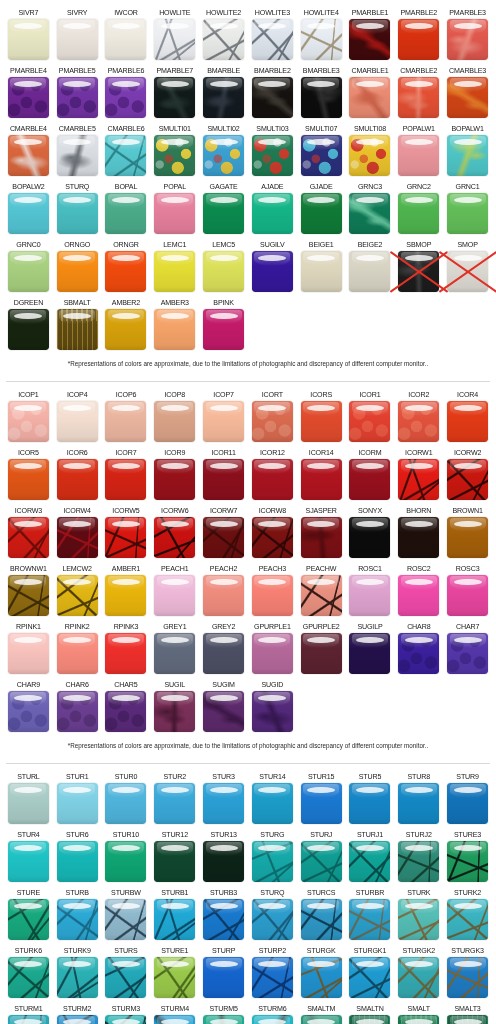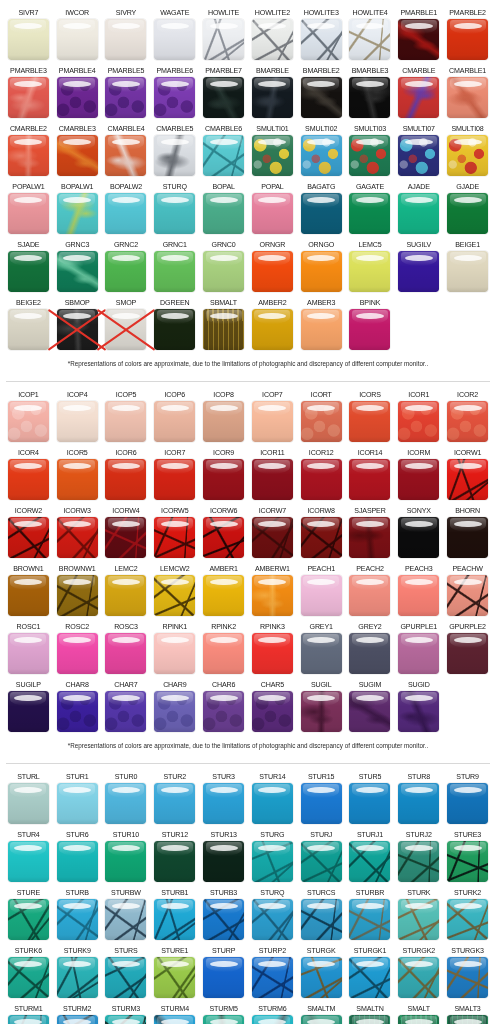--- a/index.html
+++ b/index.html
@@ -148,46 +148,35 @@
             <div class="swatch-wrap">
               <div class="swatch">
                 <div class="base" style="background: rgb(232, 231, 196);"></div>
                 <div class="gloss-soft"></div>
                 <div class="gloss"></div>
                 <div class="shade"></div>
               </div>
             </div>
           </div>
           <div class="cell">
+            <div class="swatch-label">SIVRY</div>
+            <div class="swatch-wrap">
+              <div class="swatch">
+                <div class="base" style="background: rgb(234, 227, 220);"></div>
+                <div class="gloss-soft"></div>
+                <div class="gloss"></div>
+                <div class="shade"></div>
+              </div>
+            </div>
+          </div>
+          <div class="cell">
             <div class="swatch-label">IWCOR</div>
             <div class="swatch-wrap">
               <div class="swatch">
                 <div class="base" style="background: rgb(238, 234, 224);"></div>
-                <div class="gloss-soft"></div>
-                <div class="gloss"></div>
-                <div class="shade"></div>
-              </div>
-            </div>
-          </div>
-          <div class="cell">
-            <div class="swatch-label">SIVRY</div>
-            <div class="swatch-wrap">
-              <div class="swatch">
-                <div class="base" style="background: rgb(234, 227, 220);"></div>
-                <div class="gloss-soft"></div>
-                <div class="gloss"></div>
-                <div class="shade"></div>
-              </div>
-            </div>
-          </div>
-          <div class="cell">
-            <div class="swatch-label">WAGATE</div>
-            <div class="swatch-wrap">
-              <div class="swatch">
-                <div class="base" style="background: rgb(226, 228, 234);"></div>
                 <div class="gloss-soft"></div>
                 <div class="gloss"></div>
                 <div class="shade"></div>
               </div>
             </div>
           </div>
           <div class="cell">
             <div class="swatch-label">HOWLITE</div>
             <div class="swatch-wrap">
               <div class="swatch">
@@ -348,32 +337,20 @@
               <div class="swatch">
                 <div class="base" style="background: rgb(12, 12, 12);"></div>
                 <div class="veins" style="background: radial-gradient(70% 30% at 67% 37%, rgb(58, 58, 58) 0%, transparent 62%), radial-gradient(50% 22% at 63% 53%, rgb(58, 58, 58) 0%, transparent 60%), linear-gradient(77deg, transparent 40%, rgb(58, 58, 58) 50%, transparent 60%); opacity: 0.75;"></div>
                 <div class="gloss-soft"></div>
                 <div class="gloss"></div>
                 <div class="shade"></div>
               </div>
             </div>
           </div>
           <div class="cell">
-            <div class="swatch-label">CMARBLE</div>
-            <div class="swatch-wrap">
-              <div class="swatch">
-                <div class="base" style="background: rgb(201, 50, 47);"></div>
-                <div class="veins" style="background: radial-gradient(70% 30% at 54% 34%, rgb(75, 62, 200) 0%, transparent 62%), radial-gradient(50% 22% at 66% 46%, rgb(75, 62, 200) 0%, transparent 60%), linear-gradient(114deg, transparent 40%, rgb(75, 62, 200) 50%, transparent 60%); opacity: 0.75;"></div>
-                <div class="gloss-soft"></div>
-                <div class="gloss"></div>
-                <div class="shade"></div>
-              </div>
-            </div>
-          </div>
-          <div class="cell">
             <div class="swatch-label">CMARBLE1</div>
             <div class="swatch-wrap">
               <div class="swatch">
                 <div class="base" style="background: rgb(233, 138, 114);"></div>
                 <div class="veins" style="background: radial-gradient(70% 30% at 44% 54%, rgb(196, 86, 60) 0%, transparent 62%), radial-gradient(50% 22% at 46% 46%, rgb(196, 86, 60) 0%, transparent 60%), linear-gradient(54deg, transparent 40%, rgb(196, 86, 60) 50%, transparent 60%); opacity: 0.75;"></div>
                 <div class="gloss-soft"></div>
                 <div class="gloss"></div>
                 <div class="shade"></div>
               </div>
             </div>
@@ -559,31 +536,20 @@
             <div class="swatch-wrap">
               <div class="swatch">
                 <div class="base" style="background: rgb(229, 127, 156);"></div>
                 <div class="gloss-soft"></div>
                 <div class="gloss"></div>
                 <div class="shade"></div>
               </div>
             </div>
           </div>
           <div class="cell">
-            <div class="swatch-label">BAGATG</div>
-            <div class="swatch-wrap">
-              <div class="swatch">
-                <div class="base" style="background: rgb(13, 92, 120);"></div>
-                <div class="gloss-soft"></div>
-                <div class="gloss"></div>
-                <div class="shade"></div>
-              </div>
-            </div>
-          </div>
-          <div class="cell">
             <div class="swatch-label">GAGATE</div>
             <div class="swatch-wrap">
               <div class="swatch">
                 <div class="base" style="background: rgb(11, 138, 78);"></div>
                 <div class="gloss-soft"></div>
                 <div class="gloss"></div>
                 <div class="shade"></div>
               </div>
             </div>
           </div>
@@ -596,31 +562,20 @@
                 <div class="gloss"></div>
                 <div class="shade"></div>
               </div>
             </div>
           </div>
           <div class="cell">
             <div class="swatch-label">GJADE</div>
             <div class="swatch-wrap">
               <div class="swatch">
                 <div class="base" style="background: rgb(15, 122, 54);"></div>
-                <div class="gloss-soft"></div>
-                <div class="gloss"></div>
-                <div class="shade"></div>
-              </div>
-            </div>
-          </div>
-          <div class="cell">
-            <div class="swatch-label">SJADE</div>
-            <div class="swatch-wrap">
-              <div class="swatch">
-                <div class="base" style="background: rgb(19, 112, 58);"></div>
                 <div class="gloss-soft"></div>
                 <div class="gloss"></div>
                 <div class="shade"></div>
               </div>
             </div>
           </div>
           <div class="cell">
             <div class="swatch-label">GRNC3</div>
             <div class="swatch-wrap">
               <div class="swatch">
@@ -659,35 +614,46 @@
             <div class="swatch-wrap">
               <div class="swatch">
                 <div class="base" style="background: rgb(167, 207, 126);"></div>
                 <div class="gloss-soft"></div>
                 <div class="gloss"></div>
                 <div class="shade"></div>
               </div>
             </div>
           </div>
           <div class="cell">
+            <div class="swatch-label">ORNGO</div>
+            <div class="swatch-wrap">
+              <div class="swatch">
+                <div class="base" style="background: rgb(245, 138, 18);"></div>
+                <div class="gloss-soft"></div>
+                <div class="gloss"></div>
+                <div class="shade"></div>
+              </div>
+            </div>
+          </div>
+          <div class="cell">
             <div class="swatch-label">ORNGR</div>
             <div class="swatch-wrap">
               <div class="swatch">
                 <div class="base" style="background: rgb(240, 74, 13);"></div>
                 <div class="gloss-soft"></div>
                 <div class="gloss"></div>
                 <div class="shade"></div>
               </div>
             </div>
           </div>
           <div class="cell">
-            <div class="swatch-label">ORNGO</div>
-            <div class="swatch-wrap">
-              <div class="swatch">
-                <div class="base" style="background: rgb(245, 138, 18);"></div>
+            <div class="swatch-label">LEMC1</div>
+            <div class="swatch-wrap">
+              <div class="swatch">
+                <div class="base" style="background: rgb(228, 221, 52);"></div>
                 <div class="gloss-soft"></div>
                 <div class="gloss"></div>
                 <div class="shade"></div>
               </div>
             </div>
           </div>
           <div class="cell">
             <div class="swatch-label">LEMC5</div>
             <div class="swatch-wrap">
               <div class="swatch">
@@ -841,31 +807,20 @@
             <div class="swatch-wrap">
               <div class="swatch">
                 <div class="base" style="background: rgb(243, 222, 208);"></div>
                 <div class="gloss-soft"></div>
                 <div class="gloss"></div>
                 <div class="shade"></div>
               </div>
             </div>
           </div>
           <div class="cell">
-            <div class="swatch-label">ICOP5</div>
-            <div class="swatch-wrap">
-              <div class="swatch">
-                <div class="base" style="background: rgb(237, 191, 174);"></div>
-                <div class="gloss-soft"></div>
-                <div class="gloss"></div>
-                <div class="shade"></div>
-              </div>
-            </div>
-          </div>
-          <div class="cell">
             <div class="swatch-label">ICOP6</div>
             <div class="swatch-wrap">
               <div class="swatch">
                 <div class="base" style="background: rgb(234, 181, 159);"></div>
                 <div class="gloss-soft"></div>
                 <div class="gloss"></div>
                 <div class="shade"></div>
               </div>
             </div>
           </div>
@@ -1184,59 +1139,36 @@
               <div class="swatch">
                 <div class="base" style="background: rgb(142, 106, 16);"></div>
                 <div class="veins" style="background: linear-gradient(29deg, transparent 44%, rgb(60, 43, 6) 46%, rgb(60, 43, 6) 48%, transparent 50%), linear-gradient(119deg, transparent 28%, rgb(60, 43, 6) 30%, rgb(60, 43, 6) 32%, transparent 34%), linear-gradient(151deg, transparent 66%, rgb(60, 43, 6) 68%, rgb(60, 43, 6) 70%, transparent 72%), linear-gradient(99deg, transparent 74%, rgb(60, 43, 6) 76%, rgb(60, 43, 6) 77.5%, transparent 79%); opacity: 0.95;"></div>
                 <div class="gloss-soft"></div>
                 <div class="gloss"></div>
                 <div class="shade"></div>
               </div>
             </div>
           </div>
           <div class="cell">
-            <div class="swatch-label">LEMC2</div>
-            <div class="swatch-wrap">
-              <div class="swatch">
-                <div class="base" style="background: rgb(210, 163, 18);"></div>
-                <div class="gloss-soft"></div>
-                <div class="gloss"></div>
-                <div class="shade"></div>
-              </div>
-            </div>
-          </div>
-          <div class="cell">
             <div class="swatch-label">LEMCW2</div>
             <div class="swatch-wrap">
               <div class="swatch">
                 <div class="base" style="background: rgb(224, 182, 19);"></div>
                 <div class="veins" style="background: linear-gradient(43deg, transparent 44%, rgb(74, 56, 5) 46%, rgb(74, 56, 5) 48%, transparent 50%), linear-gradient(143deg, transparent 28%, rgb(74, 56, 5) 30%, rgb(74, 56, 5) 32%, transparent 34%), linear-gradient(157deg, transparent 66%, rgb(74, 56, 5) 68%, rgb(74, 56, 5) 70%, transparent 72%), linear-gradient(113deg, transparent 74%, rgb(74, 56, 5) 76%, rgb(74, 56, 5) 77.5%, transparent 79%); opacity: 0.95;"></div>
                 <div class="gloss-soft"></div>
                 <div class="gloss"></div>
                 <div class="shade"></div>
               </div>
             </div>
           </div>
           <div class="cell">
             <div class="swatch-label">AMBER1</div>
             <div class="swatch-wrap">
               <div class="swatch">
                 <div class="base" style="background: rgb(232, 180, 11);"></div>
-                <div class="gloss-soft"></div>
-                <div class="gloss"></div>
-                <div class="shade"></div>
-              </div>
-            </div>
-          </div>
-          <div class="cell">
-            <div class="swatch-label">AMBERW1</div>
-            <div class="swatch-wrap">
-              <div class="swatch">
-                <div class="base" style="background: rgb(240, 138, 18);"></div>
-                <div class="veins" style="background: radial-gradient(70% 30% at 30% 50%, rgb(247, 180, 76) 0%, transparent 62%), radial-gradient(50% 22% at 50% 70%, rgb(247, 180, 76) 0%, transparent 60%), linear-gradient(90deg, transparent 40%, rgb(247, 180, 76) 50%, transparent 60%); opacity: 0.75;"></div>
                 <div class="gloss-soft"></div>
                 <div class="gloss"></div>
                 <div class="shade"></div>
               </div>
             </div>
           </div>
           <div class="cell">
             <div class="swatch-label">PEACH1</div>
             <div class="swatch-wrap">
               <div class="swatch">

